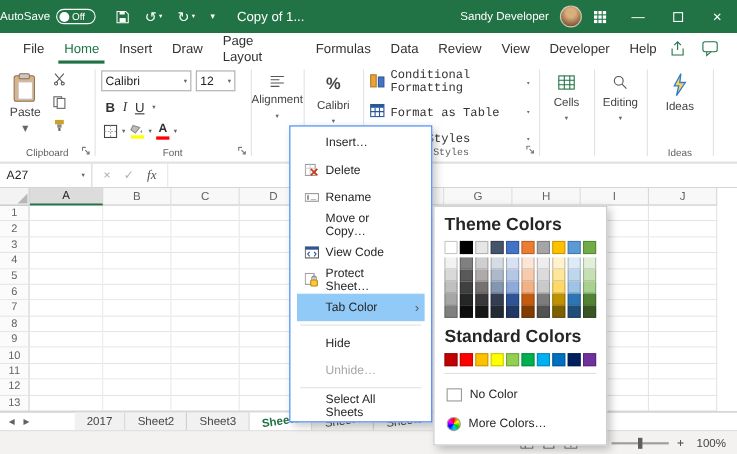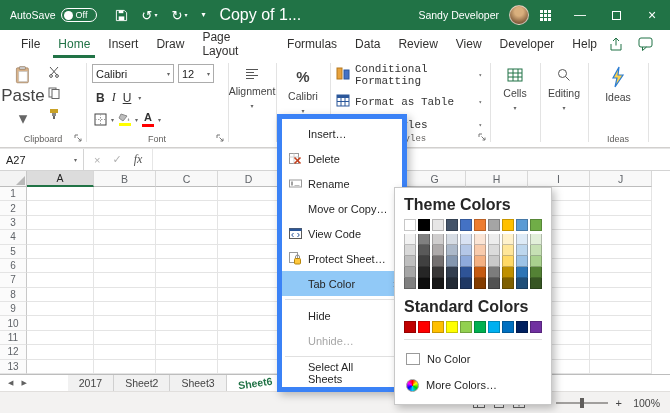--- a/index.html
+++ b/index.html
@@ -2,28 +2,28 @@
 <html><head>
 <meta charset="utf-8">
 <style>
   :root{ --green:#217346; --hl:#91C9F7; }
   *{box-sizing:border-box; margin:0; padding:0;}
   html,body{width:670px;height:413px;overflow:hidden;}
   body{position:relative;font-family:"Liberation Sans","DejaVu Sans",sans-serif;background:#fff;font-size:11px;color:#333;}
 
   
   .titlebar{position:absolute;left:0;top:0;width:670px;height:30px;background:var(--green);color:#fff;display:flex;align-items:center;}
-  .autosave{display:flex;align-items:center;gap:5px;margin-left:10px;font-size:10.5px;}
+  .autosave{display:flex;align-items:center;gap:5px;font-size:10.5px;}
   .pill{width:36px;height:14px;border:1px solid #fff;border-radius:8px;display:flex;align-items:center;gap:3px;padding:0 2px;}
   .pill .dot{width:9px;height:9px;border-radius:50%;background:#fff;}
   .pill .st{font-size:9px;}
   .qat{display:flex;align-items:center;margin-left:18px;gap:14px;}
   .qbtn{display:flex;align-items:center;gap:2px;color:#fff;font-size:13px;line-height:1;cursor:default;}
   .chev{font-size:6px;color:#fff;}
-  .tb-title{margin-left:14px;font-size:16px;white-space:nowrap;}
+  .tb-title{margin-left:20px;font-size:12px;white-space:nowrap;}
   .tb-right{margin-left:auto;display:flex;align-items:center;gap:10px;}
   .user{font-size:10.5px;}
   .avatar{width:20px;height:20px;border-radius:50%;background:radial-gradient(circle at 50% 32%,#d9af7d 28%,#8a6441 70%,#5f4027 100%);border:1px solid rgba(255,255,255,.6);}
   .winbtns{display:flex;height:30px;}
   .winbtn{width:36px;height:30px;display:flex;align-items:center;justify-content:center;font-size:12px;color:#fff;}
   .maxbox{width:9px;height:9px;border:1px solid #fff;}
 
   
   .tabrow{position:absolute;left:0;top:30px;width:670px;height:28px;background:#fff;display:flex;align-items:center;padding-left:12px;gap:2px;}
   .rtab{position:relative;height:28px;display:flex;align-items:center;padding:0 9px;font-size:12px;color:#323130;cursor:default;}
@@ -32,21 +32,21 @@
   .tabrow-icons{margin-left:auto;display:flex;gap:14px;margin-right:16px;}
 
   
   .ribbon{position:absolute;left:0;top:58px;width:670px;height:90px;background:#fff;border-bottom:1px solid #D2D0CE;}
   .rsep{position:absolute;top:5px;bottom:5px;width:1px;background:#E3E3E3;}
   .rgroup{position:absolute;top:0;height:100%;}
   .glabel{position:absolute;bottom:3px;left:0;right:0;text-align:center;font-size:9px;color:#605E5C;}
   .launcher{position:absolute;bottom:3px;}
   .g-clipboard{left:0;width:86px;}
   .paste-btn{position:absolute;left:5px;top:5px;width:36px;height:66px;display:flex;flex-direction:column;align-items:center;gap:2px;padding-top:3px;}
-  .paste-btn span{font-size:17px;color:#444;}
+  .paste-btn span{font-size:11px;color:#444;}
   .clip-small{position:absolute;left:48px;top:8px;display:flex;flex-direction:column;gap:9px;}
   .g-font{left:86px;width:142px;}
   .combo{position:absolute;display:flex;align-items:center;border:1px solid #ACACAC;height:19px;background:#fff;font-size:11px;padding:0 3px;color:#222;}
   .combo .chev{color:#666;margin-left:auto;}
   .fmtrow{position:absolute;display:flex;align-items:center;gap:7px;color:#333;}
   .bold{font-weight:bold;font-size:12px;}
   .italic{font-style:italic;font-family:"Liberation Serif",serif;font-size:12px;}
   .under{text-decoration:underline;font-size:12px;}
   .cbar{display:flex;flex-direction:column;align-items:center;gap:1px;}
   .cbar .bar{width:12px;height:3px;}
@@ -95,21 +95,21 @@
   
   .statusbar{position:absolute;left:0;top:391px;width:670px;height:22px;background:#F3F2F1;border-top:1px solid #E1DFDD;display:flex;align-items:center;}
   .sb-right{margin-left:auto;display:flex;align-items:center;gap:10px;padding-right:10px;}
   .viewicons{display:flex;gap:8px;margin-right:6px;}
   .zoomctl{display:flex;align-items:center;gap:8px;color:#444;}
   .zoomtrack{width:52px;height:2px;background:#A19F9D;position:relative;}
   .zoomthumb{position:absolute;left:24px;top:-4px;width:4px;height:10px;background:#605E5C;}
   .zoomlabel{font-size:10.5px;color:#444;width:30px;text-align:right;}
 
   
-  .cmenu{position:absolute;left:263px;top:114px;width:130px;background:#fff;border:5px solid #3b82f6;box-shadow:3px 3px 8px rgba(0,0,0,.25);padding:2px 0;z-index:50;margin-left:14px;}
+  .cmenu{position:absolute;left:263px;top:114px;width:130px;background:#fff;border:1px solid #3b82f6;box-shadow:3px 3px 8px rgba(0,0,0,.25);padding:2px 6px;z-index:50;}
   .mitem{height:25px;display:flex;align-items:center;font-size:11px;color:#262626;}
   .micon{width:26px;display:flex;align-items:center;justify-content:center;}
   .mlabel{flex:1;}
   .marrow{width:14px;color:#555;font-size:12px;text-align:center;}
   .mitem.hl{background:var(--hl);}
   .mitem.disabled .mlabel{color:#A6A6A6;}
   .msep{height:1px;background:#E0E0E0;margin:3px 3px;}
 
   
   .submenu{position:absolute;left:394px;top:187px;width:158px;background:#fff;border:1px solid #C8C8C8;box-shadow:3px 3px 8px rgba(0,0,0,.25);padding:8px 9px 6px 9px;z-index:55;}

